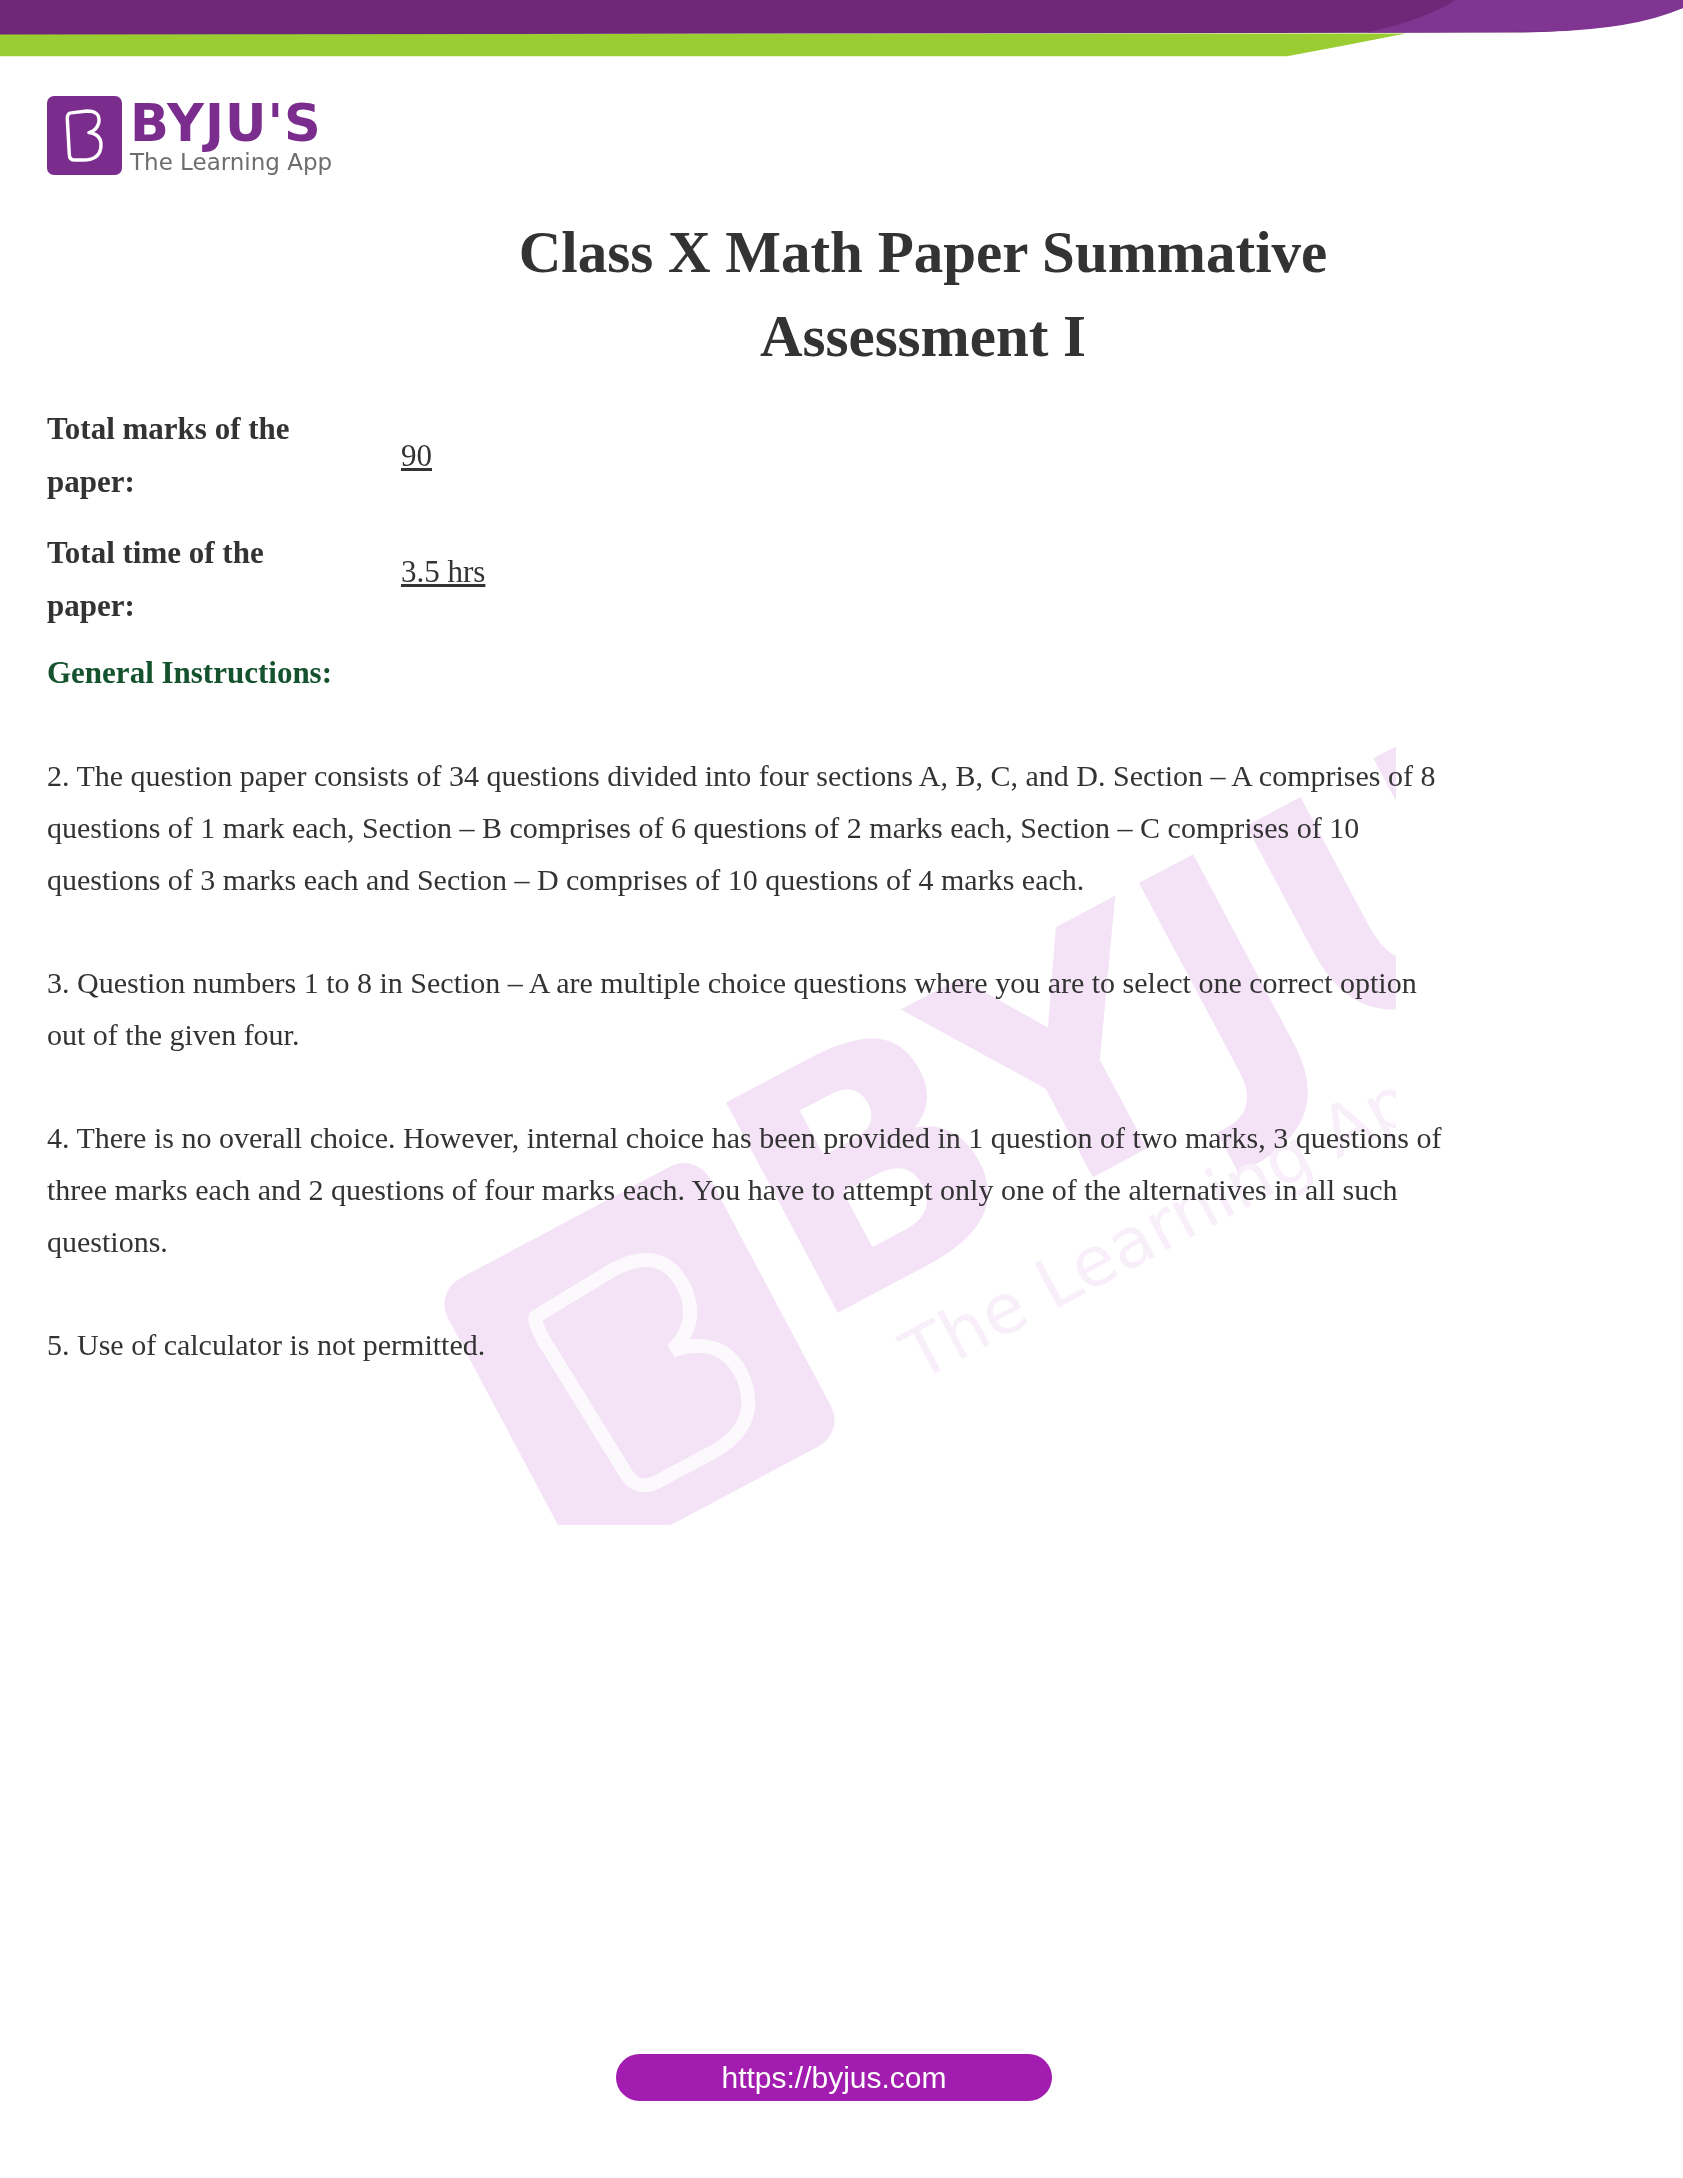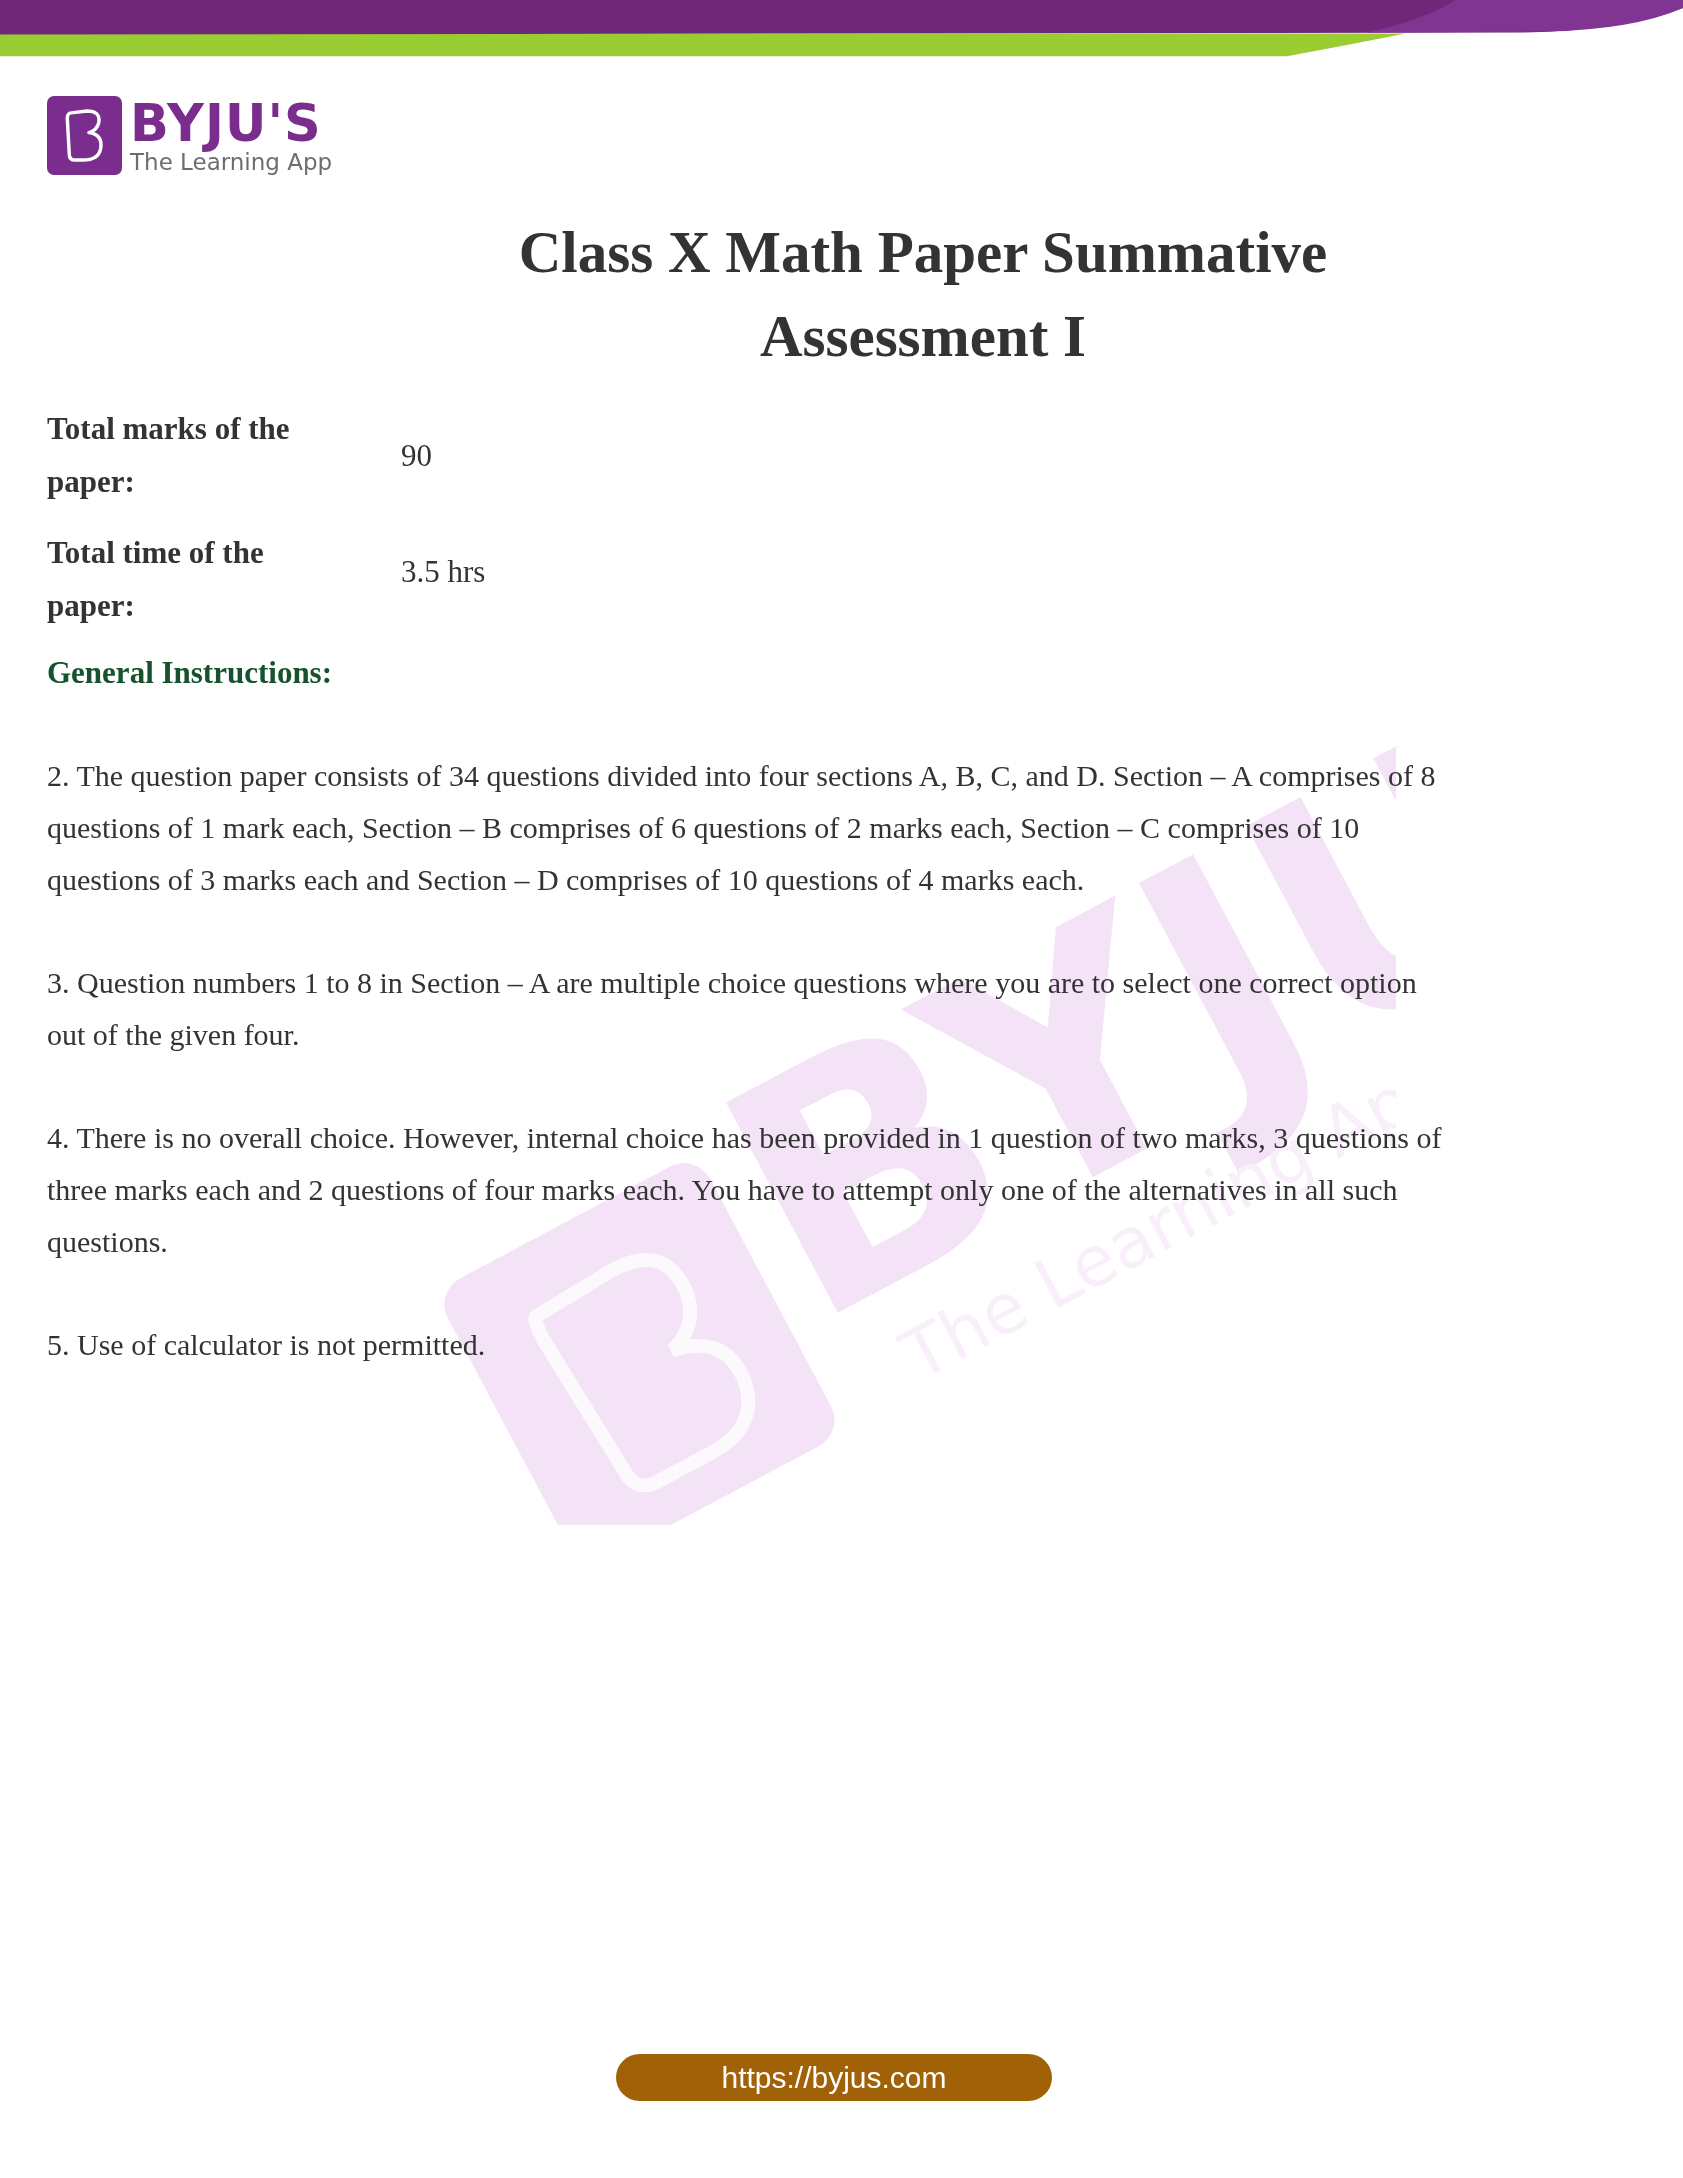--- a/index.html
+++ b/index.html
@@ -20,30 +20,30 @@
 
     .watermark { position: absolute; left: 356px; top: 634px; width: 1040px; height: 891px; pointer-events: none; opacity: 0.55; }
 
     .title {
       position: absolute; left: 396px; width: 1054px; text-align: center;
       font-weight: bold; font-size: 59px; color: #333333; margin: 0; line-height: 84px;
       top: 210px;
     }
     .meta-row { position: absolute; left: 47px; width: 693px; }
     .meta-label { font-weight: bold; font-size: 31px; line-height: 53px; width: 327px; color: #333; }
-    .meta-value { position: absolute; left: 354px; font-size: 31px; color: #333; }
+    .meta-value { position: absolute; left: 354px; font-size: 31px; color: #333; text-decoration: underline; }
 
     .gi-heading { position: absolute; left: 47px; top: 655px; font-weight: bold; font-size: 31px; color: #14532d; margin: 0; font-family: Liberation Serif, serif; }
 
     .instructions { position: absolute; left: 47px; top: 750px; width: 1406px; margin: 0; padding: 0; list-style: none; }
     .instructions li { font-size: 30px; line-height: 52px; margin: 0 0 51px 0; color: #333; }
 
     .footer-pill {
       position: absolute; left: 616px; top: 2054px; width: 436px; height: 47px;
-      background: #a16207; border-radius: 24px; color: #ffffff;
+      background: #a21caf; border-radius: 24px; color: #ffffff;
       font-family: "Liberation Sans", "DejaVu Sans", sans-serif; font-size: 30px;
       display: flex; align-items: center; justify-content: center; text-decoration: none;
     }
   </style>
 </head>
 <body>
 
 <svg class="header-bands" viewBox="0 0 1700 80" preserveAspectRatio="none">
   <path d="M0 34 L1420 34 Q1360 46 1300 57 L0 57 Z" fill="#9acd32"></path>
   <path d="M0 0 L1700 0 L1700 8 Q1640 30 1540 33 L0 35 Z" fill="#6f2878"></path>

